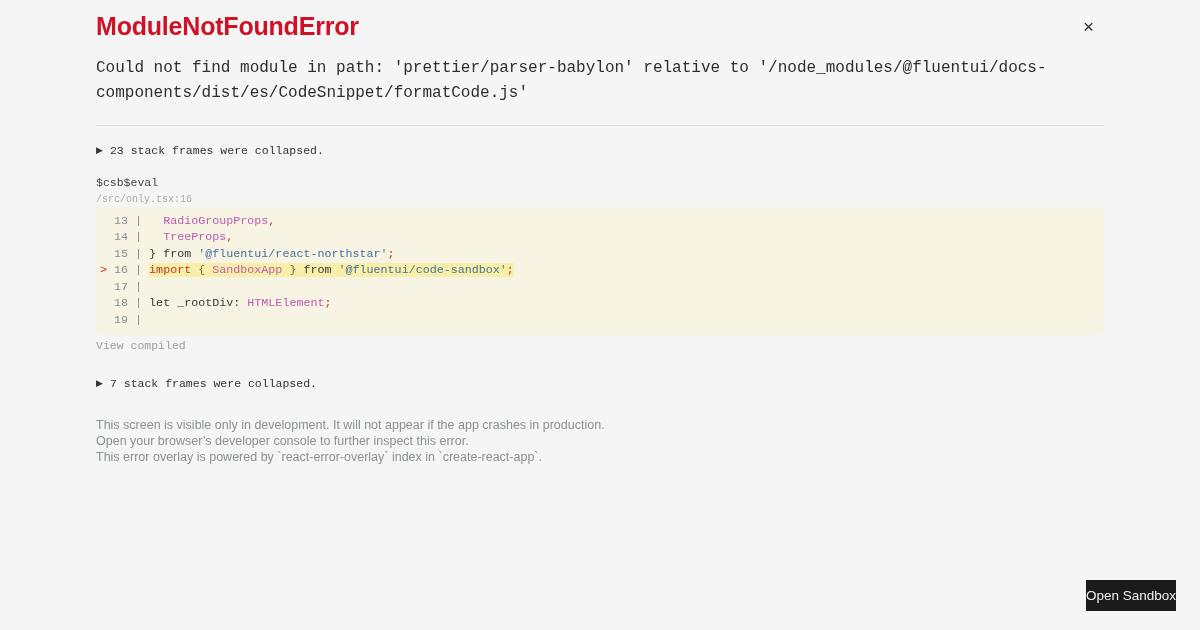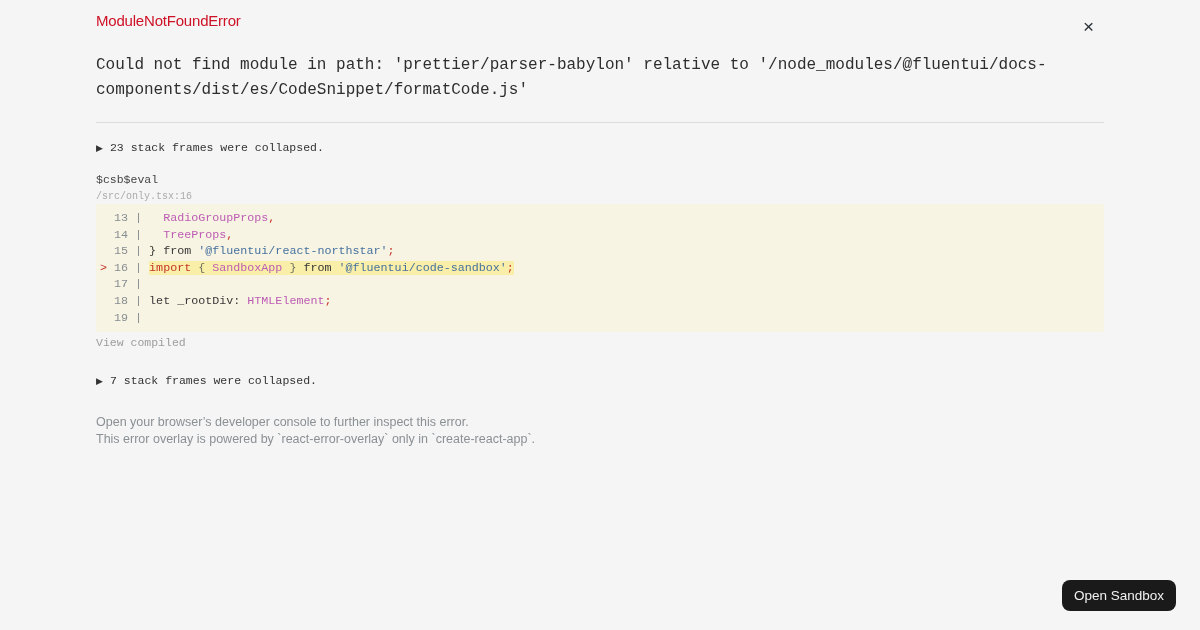--- a/index.html
+++ b/index.html
@@ -13,22 +13,22 @@
   .content { padding: 0 96px; }
 
   .header-row {
     display: flex;
     justify-content: space-between;
     align-items: flex-start;
     padding-top: 13px;
   }
   .page-title {
     color: #ce1126;
-    font-size: 15px;
-    font-weight: 400;
+    font-size: 25px;
+    font-weight: 700;
     letter-spacing: -0.2px;
     line-height: 1.1;
   }
   .close-btn {
     background: none;
     border: none;
     color: #293238;
     font-size: 19px;
     line-height: 1;
     cursor: pointer;
@@ -113,22 +113,22 @@
     color: #8a9094;
   }
 
   .open-sandbox-btn {
     position: absolute;
     right: 24px;
     bottom: 19px;
     background: #1a1a1a;
     color: #f2f2f2;
     border: none;
-    border-radius: 8px;
-    padding: 8px 12px;
+    border-radius: 0;
+    padding: 8px 0;
     font-size: 13.5px;
     font-family: "Liberation Sans", sans-serif;
     cursor: pointer;
   }
 </style>
 </head>
 <body>
 
 <div class="content">
 
@@ -152,19 +152,20 @@
   <div class="code-frame" id="code-frame"><div class="code-line"><span style="color: rgb(197, 52, 43);">  </span><span style="color: rgb(135, 142, 145);">13 | </span><span><span style="color: rgb(56, 56, 56);">  </span><span style="color: rgb(188, 92, 180);">RadioGroupProps</span><span style="color: rgb(197, 52, 43);">,</span></span></div><div class="code-line"><span style="color: rgb(197, 52, 43);">  </span><span style="color: rgb(135, 142, 145);">14 | </span><span><span style="color: rgb(56, 56, 56);">  </span><span style="color: rgb(188, 92, 180);">TreeProps</span><span style="color: rgb(197, 52, 43);">,</span></span></div><div class="code-line"><span style="color: rgb(197, 52, 43);">  </span><span style="color: rgb(135, 142, 145);">15 | </span><span><span style="color: rgb(56, 56, 56);">} from </span><span style="color: rgb(69, 113, 159);">'@fluentui/react-northstar'</span><span style="color: rgb(197, 52, 43);">;</span></span></div><div class="code-line"><span style="color: rgb(197, 52, 43);">&gt; </span><span style="color: rgb(135, 142, 145);">16 | </span><span style="background: rgb(250, 239, 168);"><span style="color: rgb(197, 52, 43);">import</span><span style="color: rgb(110, 110, 96);"> { </span><span style="color: rgb(188, 92, 180);">SandboxApp</span><span style="color: rgb(110, 110, 96);"> } </span><span style="color: rgb(56, 56, 56);">from </span><span style="color: rgb(69, 113, 159);">'@fluentui/code-sandbox'</span><span style="color: rgb(197, 52, 43);">;</span></span></div><div class="code-line"><span style="color: rgb(197, 52, 43);">  </span><span style="color: rgb(135, 142, 145);">17 | </span><span></span></div><div class="code-line"><span style="color: rgb(197, 52, 43);">  </span><span style="color: rgb(135, 142, 145);">18 | </span><span><span style="color: rgb(56, 56, 56);">let _rootDiv: </span><span style="color: rgb(188, 92, 180);">HTMLElement</span><span style="color: rgb(197, 52, 43);">;</span></span></div><div class="code-line"><span style="color: rgb(197, 52, 43);">  </span><span style="color: rgb(135, 142, 145);">19 | </span><span></span></div></div>
 
   <div class="view-compiled">View compiled</div>
 
   <div class="collapse-row bottom">
     <span class="tri">▶</span>
     <span>7 stack frames were collapsed.</span>
   </div>
 
   <div class="footer-notes">
+    <div>This screen is visible only in development. It will not appear if the app crashes in production.</div>
     <div>Open your browser’s developer console to further inspect this error.</div>
-    <div>This error overlay is powered by `react-error-overlay` only in `create-react-app`.</div>
+    <div>This error overlay is powered by `react-error-overlay` index in `create-react-app`.</div>
   </div>
 
 </div>
 
 <button class="open-sandbox-btn">Open Sandbox</button>
 
 </body></html>

